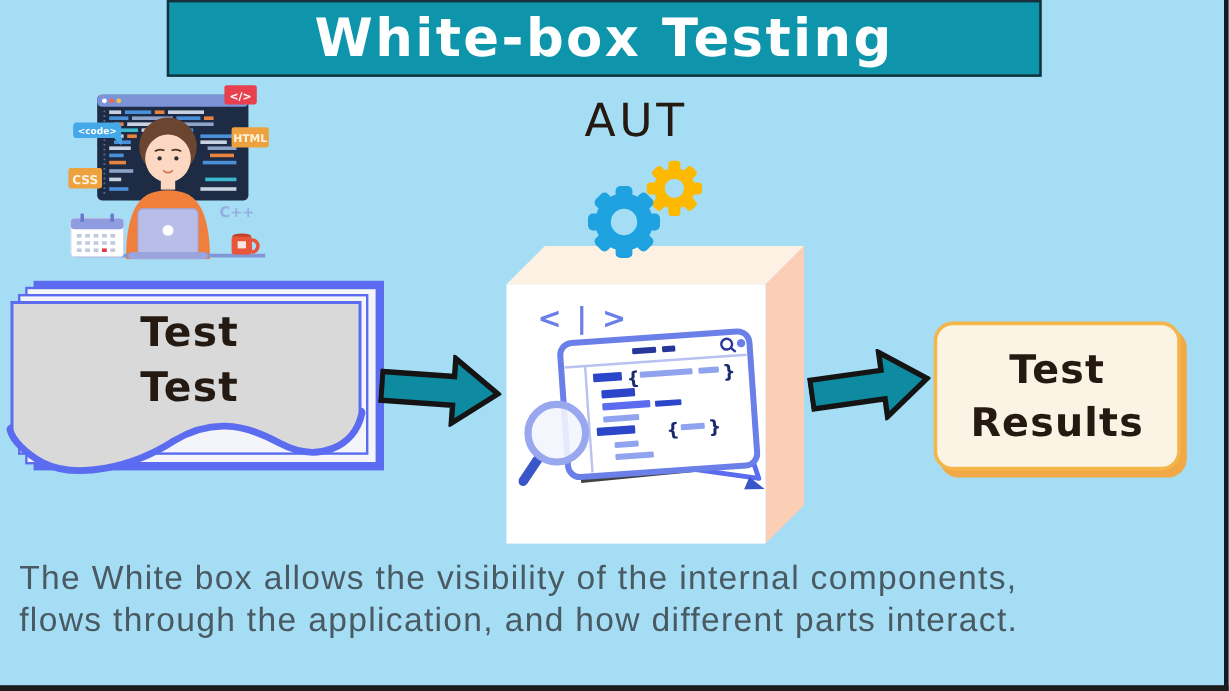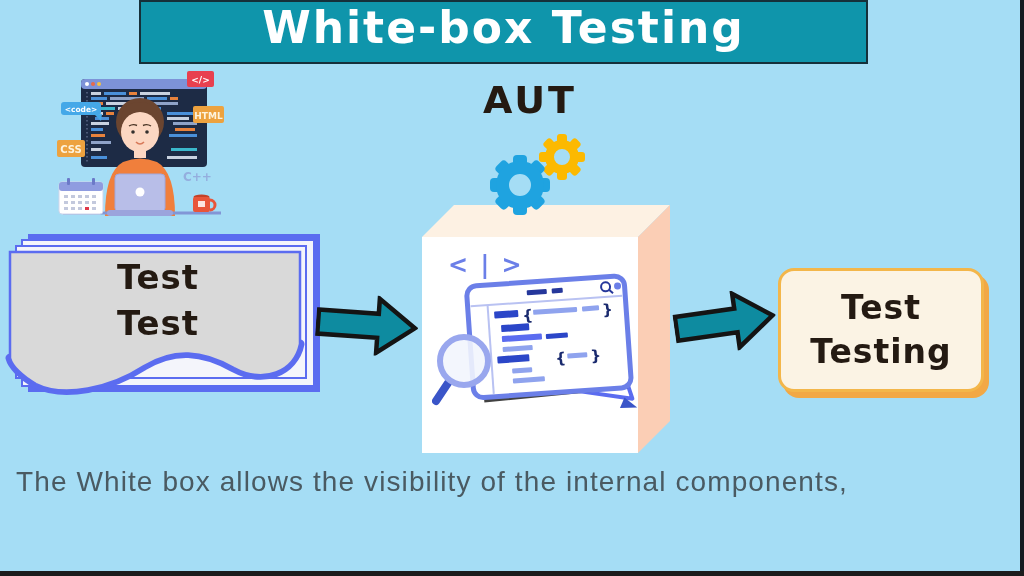--- a/index.html
+++ b/index.html
@@ -8,29 +8,29 @@
       background:#a5ddf5;
       font-family:"DejaVu Sans", sans-serif;
     }
     
     .edge-right{position:absolute;right:0;top:0;width:4px;height:576px;background:#151a20;}
     .edge-bottom{position:absolute;left:0;bottom:0;width:1024px;height:5px;background:#1c1c1c;}
     
     .banner{
       position:absolute;left:139px;top:0;width:725px;height:60px;
       background:#0f95ab;border:2px solid #15303a;
-      display:flex;align-items:flex-start;justify-content:center;
+      display:flex;align-items:center;justify-content:center;
     }
     .banner-title{
       color:#ffffff;font-size:44px;font-weight:bold;letter-spacing:2px;white-space:nowrap;
     }
     
     .aut{
       position:absolute;left:455px;top:78px;width:150px;text-align:center;
-      font-size:38px;font-weight:bold;letter-spacing:3px;color:#241a12;
+      font-size:38px;font-weight:normal;letter-spacing:3px;color:#241a12;
     }
     
     .layer{position:absolute;}
     
     .cases-text{
       position:absolute;left:38px;top:254px;width:240px;text-align:center;
       font-size:34px;font-weight:bold;line-height:46px;color:#241a12;letter-spacing:1px;
     }
     
     .results-box{
@@ -272,23 +272,24 @@
   <svg class="layer" style="left:316px;top:295px;transform:rotate(4deg);" width="102" height="60" viewBox="0 0 102 60">
     <polygon points="2,18 62,18 62,3 99,30 62,57 62,42 2,42" stroke="#141414" stroke-width="4.5" stroke-linejoin="miter" fill="#0e8ba0"></polygon>
   </svg>
 
   <svg class="layer" style="left:674px;top:292px;transform:rotate(-8deg);" width="102" height="60" viewBox="0 0 102 60">
     <polygon points="2,18 62,18 62,3 99,30 62,57 62,42 2,42" stroke="#141414" stroke-width="4.5" stroke-linejoin="miter" fill="#0e8ba0"></polygon>
   </svg>
 
   <div class="results-box">
     <div>Test</div>
-    <div>Testing</div>
+    <div>Results</div>
   </div>
 
   <div class="description">
     <div>The White box allows the visibility of the internal components,</div>
+    <div>flows through the application, and how different parts interact.</div>
   </div>
 
   <div class="edge-right"></div>
   <div class="edge-bottom"></div>
 
 </div>
 
 </body></html>

